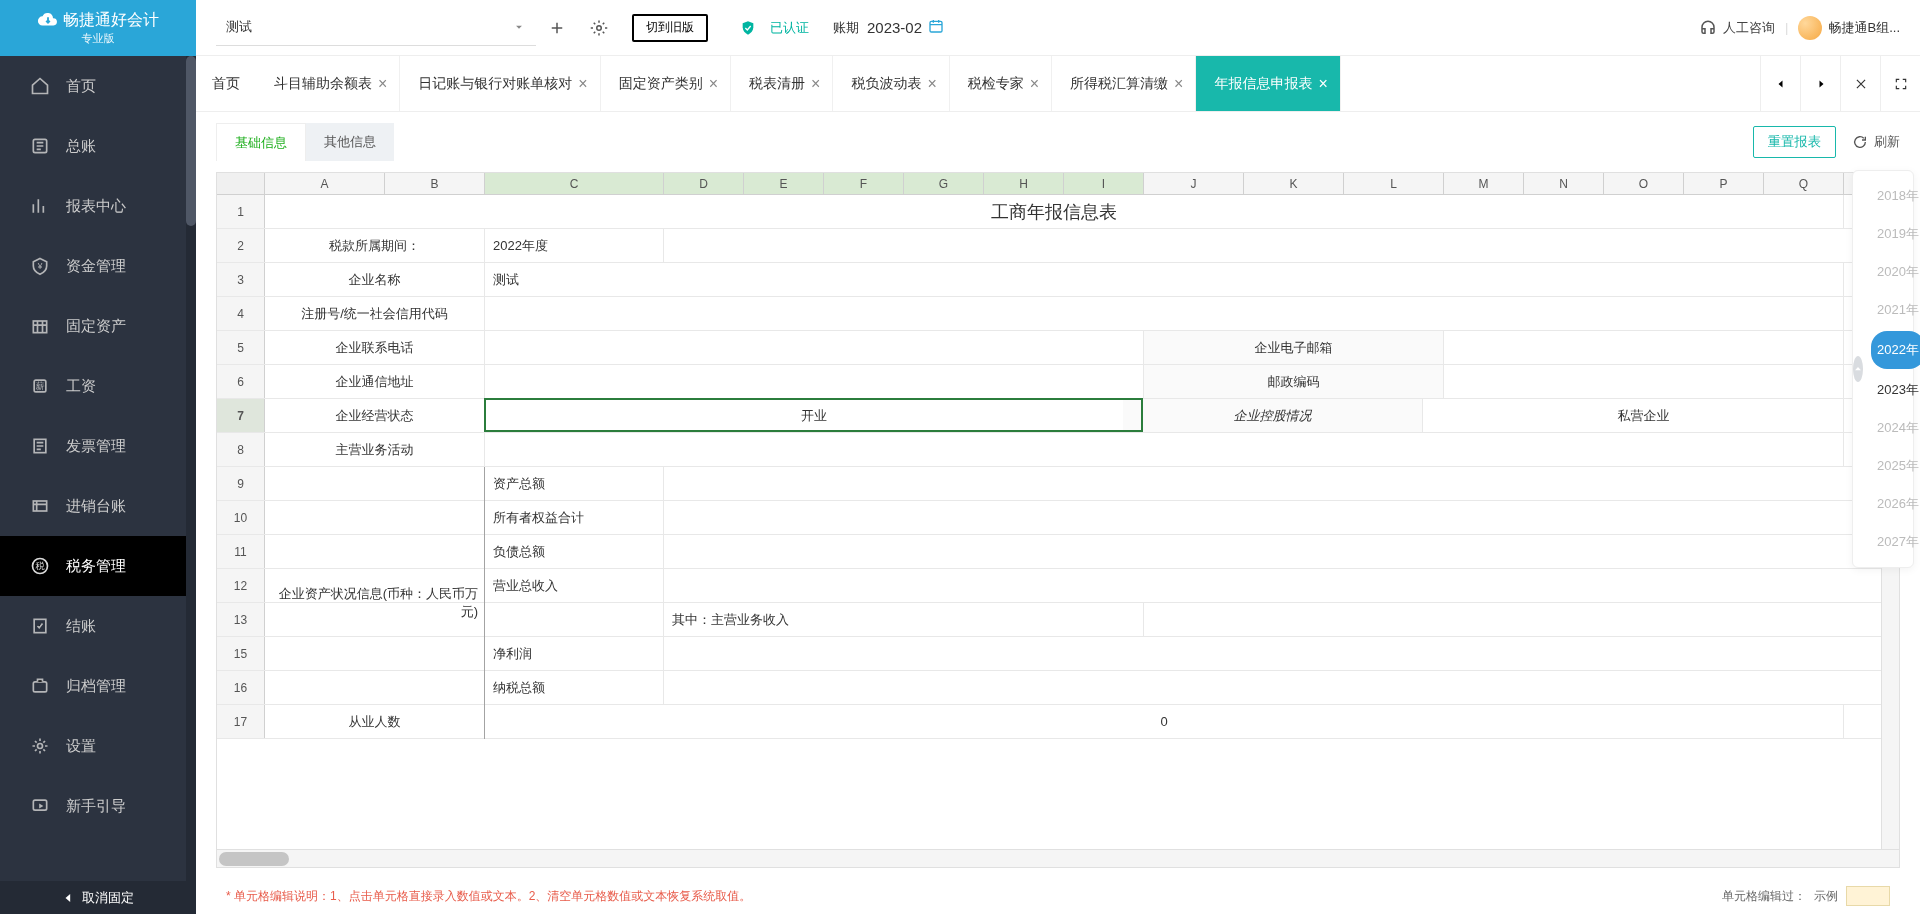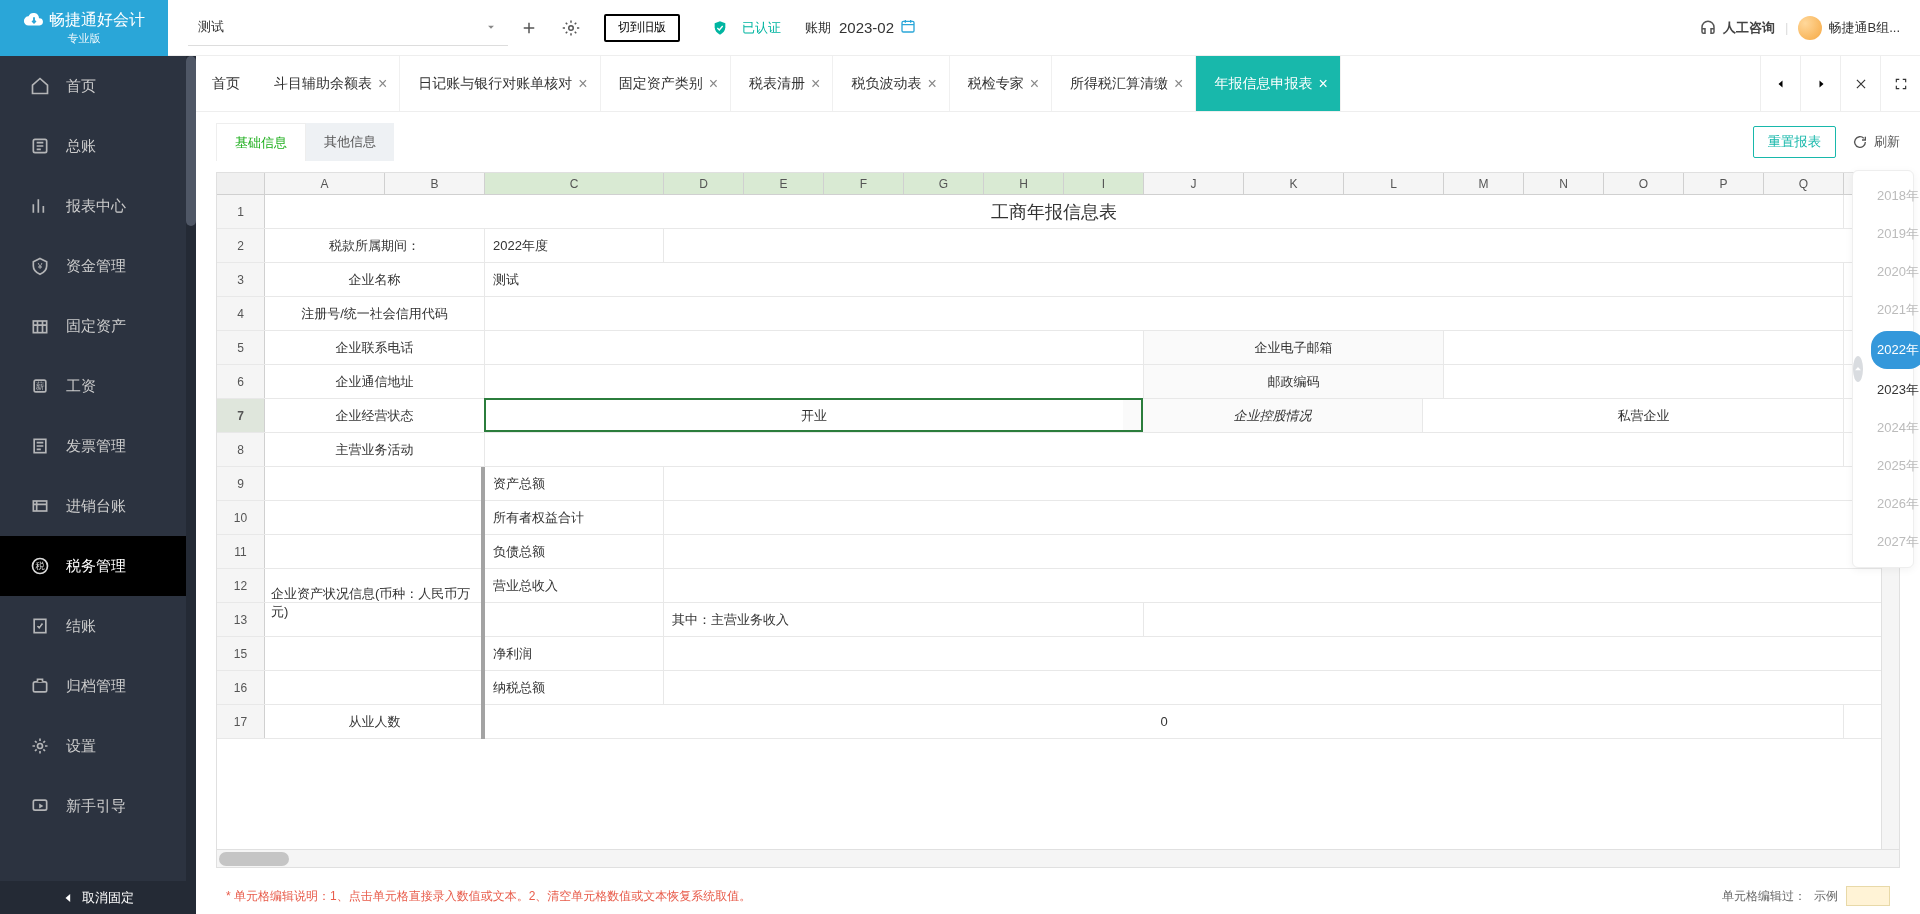--- a/index.html
+++ b/index.html
@@ -1,32 +1,32 @@
 <!DOCTYPE html>
 <html><head>
 <meta charset="utf-8">
 <style>
 * { margin: 0; padding: 0; box-sizing: border-box; }
 body { font-family: "Microsoft YaHei", -apple-system, sans-serif; font-size: 13px; color: #333; background: #f5f7fa; overflow: hidden; width: 1920px; height: 914px; }
 
 
 .topbar { height: 56px; background: #fff; display: flex; align-items: center; border-bottom: 1px solid #eee; }
-.logo-area { width: 168px; height: 56px; background: #2aa6d8; color: #fff; display: flex; flex-direction: column; align-items: center; justify-content: center; }
+.logo-area { width: 196px; height: 56px; background: #2aa6d8; color: #fff; display: flex; flex-direction: column; align-items: center; justify-content: center; }
 .logo-top { display: flex; align-items: center; font-size: 16px; font-weight: 500; }
 .logo-icon { width: 22px; height: 22px; margin-right: 4px; }
 .logo-sub { font-size: 11px; opacity: 0.9; }
 .company-select { margin-left: 20px; width: 320px; height: 36px; border: none; border-bottom: 1px solid #ddd; display: flex; align-items: center; justify-content: space-between; padding: 0 10px; cursor: pointer; }
 .top-icon-btn { width: 30px; height: 30px; display: flex; align-items: center; justify-content: center; margin: 0 6px; cursor: pointer; color: #666; }
 .switch-old { margin: 0 12px; height: 28px; padding: 0 12px; border: 2px solid #000000; border-radius: 2px; background: #fff; cursor: pointer; font-size: 12px; }
 .verified { color: #00b5a1; margin-left: 20px; display: flex; align-items: center; gap: 14px; }
 .period-label { margin-left: 24px; }
 .period-val { margin-left: 8px; font-size: 15px; }
 .cal-icon { color: #2aa6d8; margin-left: 6px; }
 .top-right { margin-left: auto; display: flex; align-items: center; padding-right: 20px; gap: 10px; }
-.consult { display: flex; align-items: center; gap: 6px; color: #444; font-weight: bold; }
+.consult { display: flex; align-items: center; gap: 6px; color: #444; }
 .user-area { display: flex; align-items: center; gap: 6px; }
 .avatar { width: 24px; height: 24px; border-radius: 50%; background: radial-gradient(circle at 30% 30%, #ffd89b, #f6a842); position: relative; }
 
 
 .sidebar { position: absolute; left: 0; top: 56px; bottom: 0; width: 196px; background: #2c3340; color: #ccc; display: flex; flex-direction: column; }
 .side-item { height: 60px; display: flex; align-items: center; padding: 0 30px; gap: 16px; cursor: pointer; font-size: 15px; }
 .side-item.active { background: #000; color: #fff; }
 .side-icon { width: 20px; height: 20px; opacity: 0.85; }
 #sidebar-scroll { overflow-y: auto; flex: 1 1 auto; }
 .sb-wrap { position: relative; height: 100%; }
@@ -70,21 +70,21 @@
 .cell.center { justify-content: center; }
 .title-cell { font-size: 18px; font-weight: 400; justify-content: center; }
 .label-cell { background: #fafafa; justify-content: center; }
 .active-cell-border { position: absolute; border: 2px solid #2b7d3c; pointer-events: none; }
 .dd-arrow { position: absolute; right: 4px; color: #333; font-size: 10px; }
 .sheet-vscroll { position: absolute; right: 0; top: 22px; bottom: 18px; width: 18px; background: #f5f5f5; border-left: 1px solid #e0e0e0; }
 .sheet-hscroll { height: 18px; background: #f5f5f5; border-top: 1px solid #e0e0e0; position: relative; }
 .sheet-hscroll-thumb { position: absolute; left: 2px; top: 2px; height: 14px; width: 70px; background: #c5c5c5; border-radius: 7px; }
 
 
-.merged-v { position: absolute; left: 0; width: 207px; display: flex; align-items: center; justify-content: center; text-align: left; border-right: 4px solid #a3a3a3; padding: 0 6px; }
+.merged-v { position: absolute; left: 0; width: 207px; display: flex; align-items: center; justify-content: center; text-align: right; border-right: 1px solid #a3a3a3; padding: 0 6px; }
 
 
 .footer-note { height: 36px; display: flex; align-items: center; padding: 0 30px; color: #e85b4a; font-size: 12px; }
 .footer-right { margin-left: auto; color: #666; display: flex; align-items: center; gap: 8px; }
 .example-box { width: 44px; height: 20px; background: #fff3d6; border: 1px solid #e8d9a8; }
 
 
 .year-panel { position: absolute; right: 6px; top: 170px; width: 62px; background: #fff; border: 1px solid #eee; border-radius: 6px; box-shadow: 0 2px 8px rgba(0,0,0,0.05); padding: 6px 0; display: flex; flex-direction: row; align-items: center; gap: 8px; }
 .yp-arrow { width: 26px; height: 26px; border-radius: 50%; background: #d9dce0; color: #fff; display: flex; align-items: center; justify-content: center; cursor: pointer; font-size: 12px; }
 .yp-item { height: 38px; display: flex; align-items: center; justify-content: center; width: 100%; color: #bbb; cursor: pointer; font-size: 13px; }

